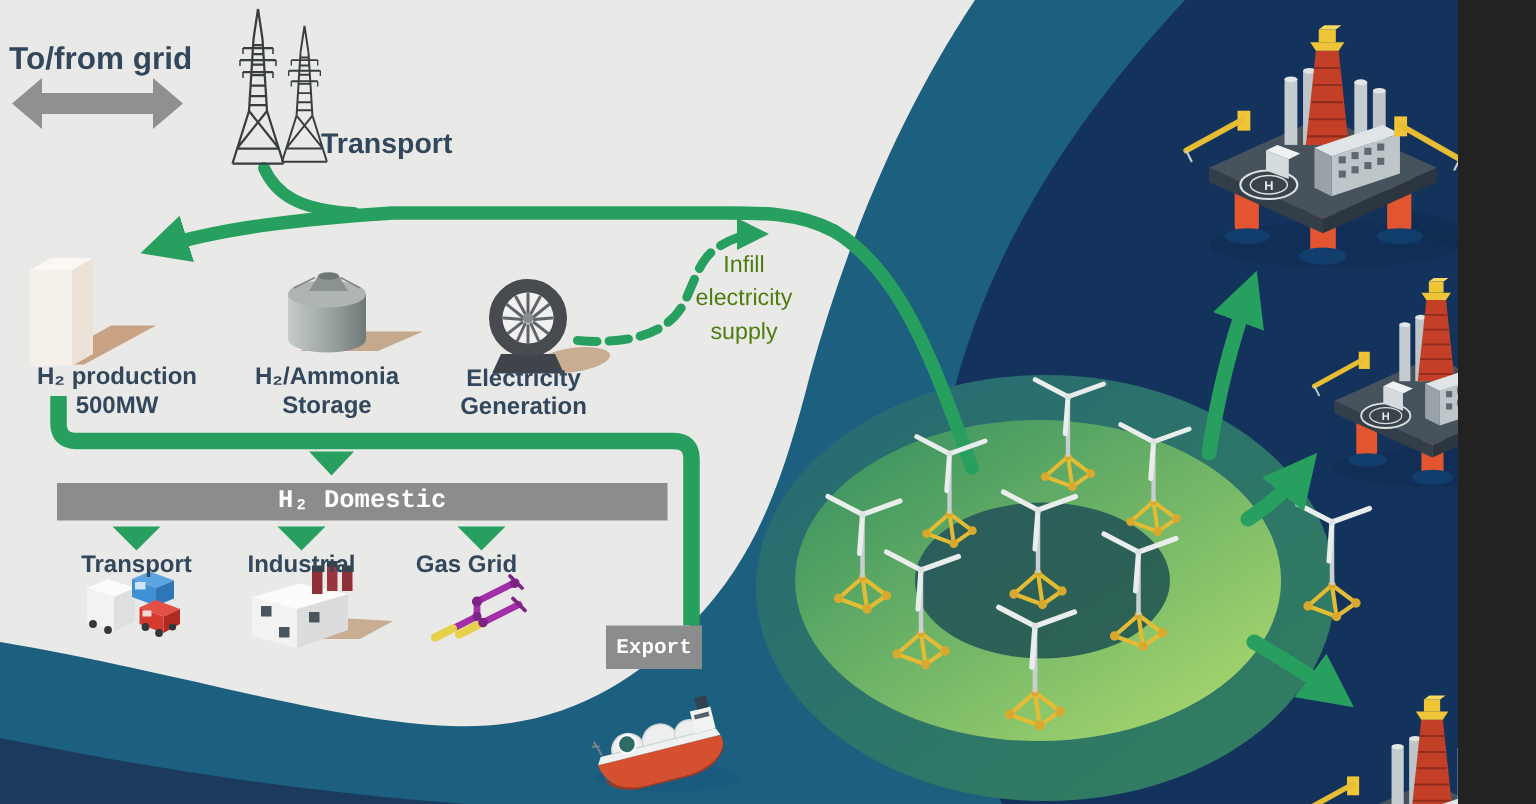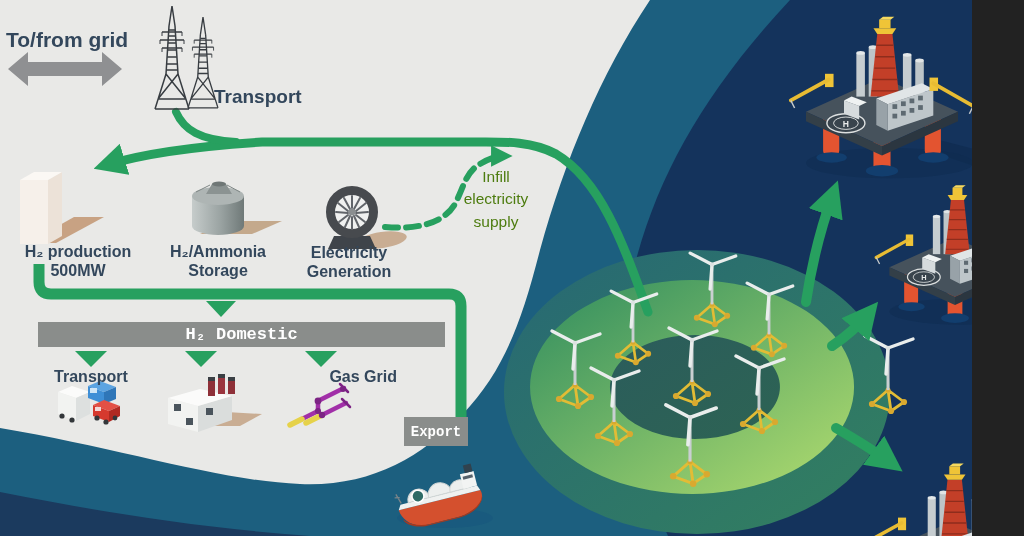--- a/index.html
+++ b/index.html
@@ -304,18 +304,19 @@
 
 <div class="infill" style="left:444px;top:166px;">Infill
 electricity
 supply</div>
 
 <div class="graybar domestic">
   <span>H₂ Domestic</span>
 </div>
 
 <div class="lbl branch" style="left:31px;top:368px;">Transport</div>
-<div class="lbl branch" style="left:277px;top:368px;text-align:right;">Gas Grid</div>
+<div class="lbl branch" style="left:141px;top:368px;">Industrial</div>
+<div class="lbl branch" style="left:251px;top:368px;">Gas Grid</div>
 
 <div class="graybar export">
   <span>Export</span>
 </div>
 </div>
 
 </body></html>

